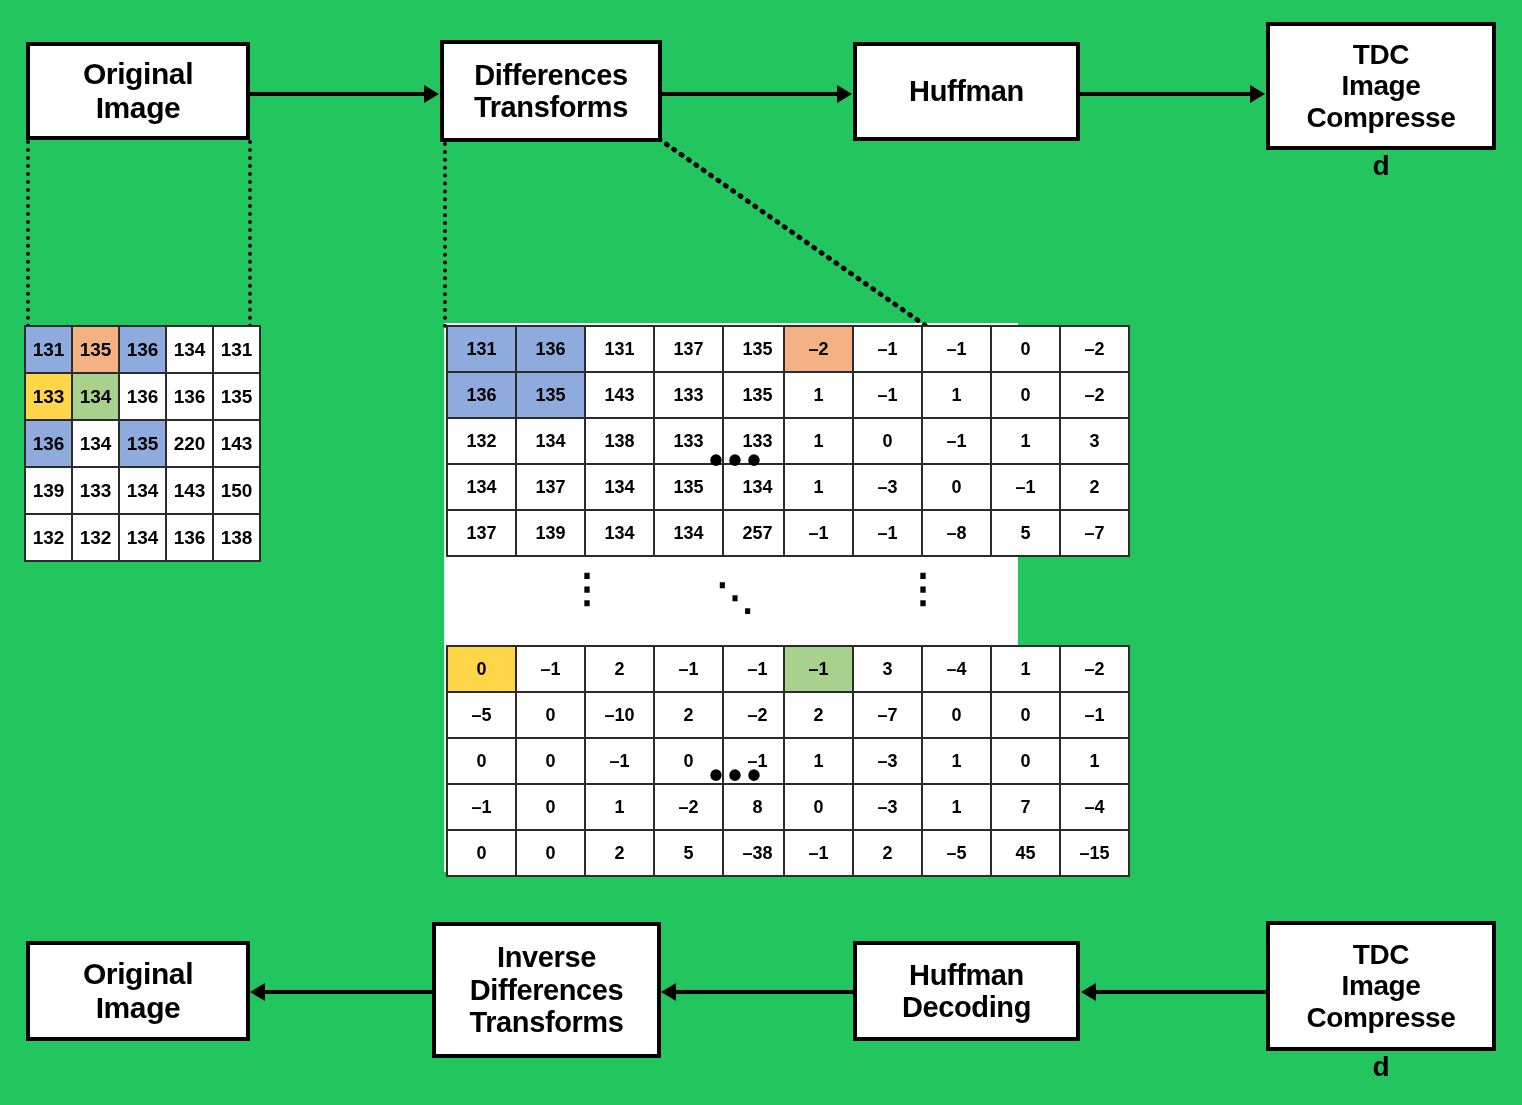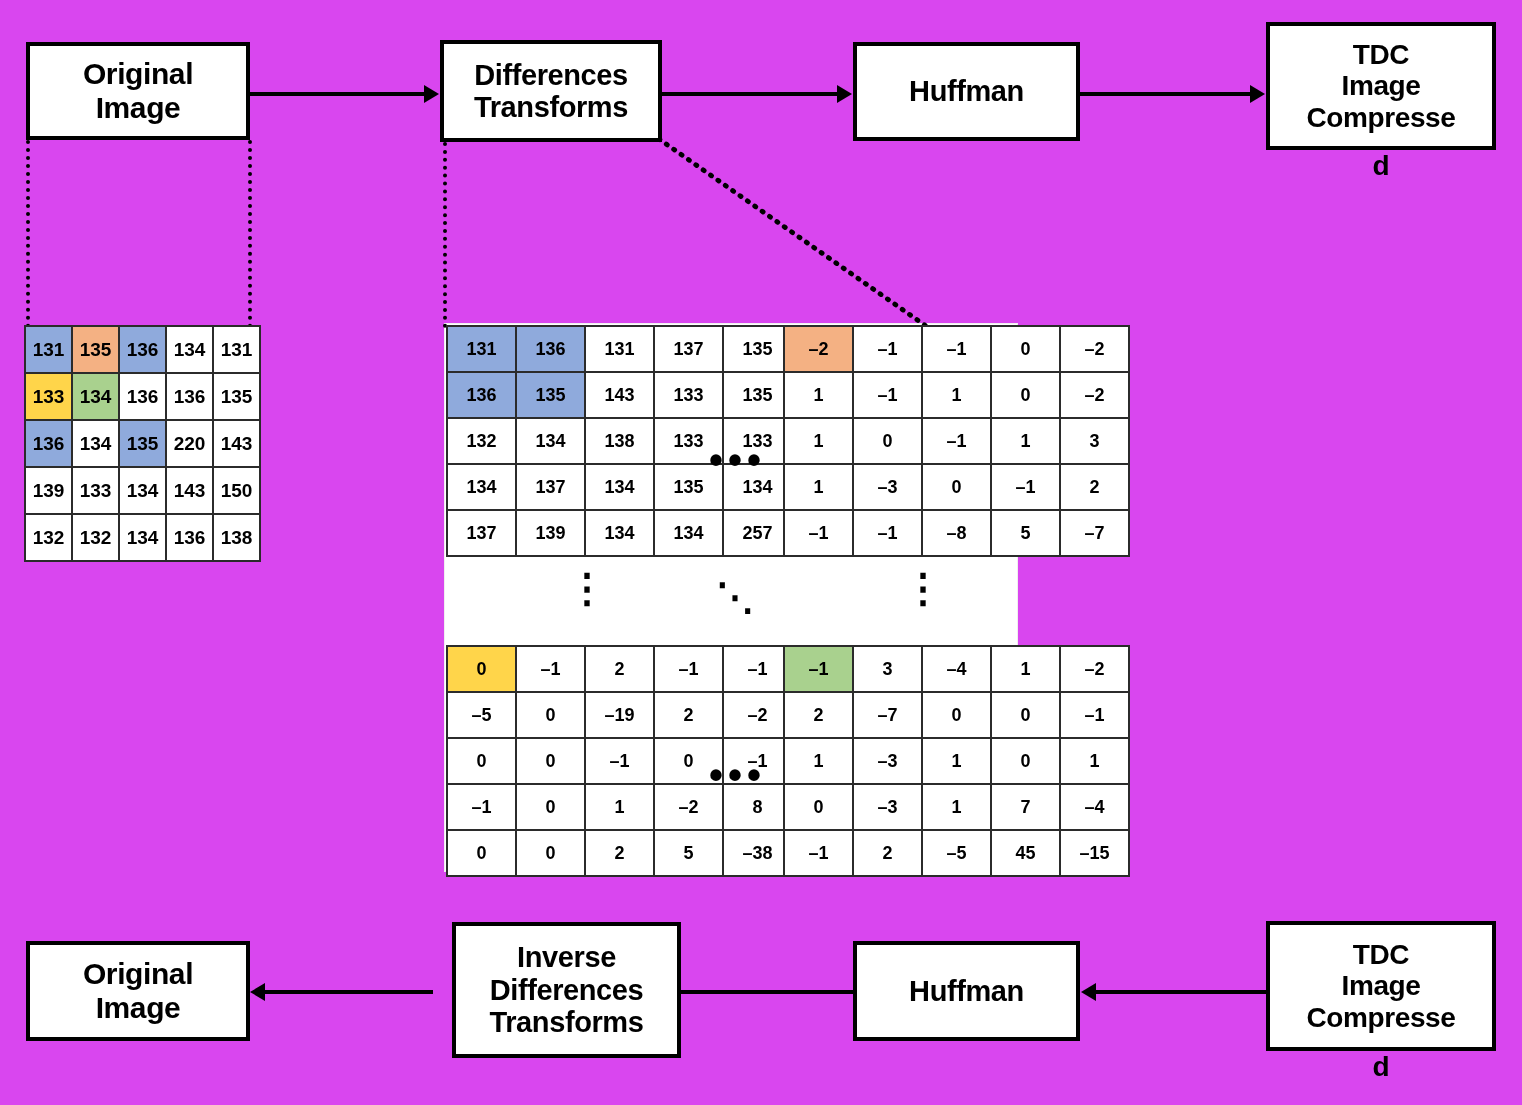--- a/index.html
+++ b/index.html
@@ -7,21 +7,21 @@
     padding: 0;
     background: #ffffff;
   }
   body {
     font-family: "Liberation Sans", sans-serif;
   }
   #canvas {
     position: relative;
     width: 1522px;
     height: 1105px;
-    background: #d946ef;
+    background: #22c55e;
     overflow: hidden;
   }
 
   
   .fbox {
     position: absolute;
     box-sizing: border-box;
     border: 4px solid #000000;
     background: #ffffff;
     display: flex;
@@ -294,21 +294,21 @@
         <tr>
       <td class="c-yellow">0</td>
       <td>–1</td>
       <td>2</td>
       <td>–1</td>
       <td>–1</td>
     </tr>
     <tr>
       <td>–5</td>
       <td>0</td>
-      <td>–19</td>
+      <td>–10</td>
       <td>2</td>
       <td>–2</td>
     </tr>
     <tr>
       <td>0</td>
       <td>0</td>
       <td>–1</td>
       <td>0</td>
       <td>–1</td>
     </tr>
@@ -377,31 +377,32 @@
 
   <div class="ell ell-d" style="left:716px; top:578px;">⋱</div>
 
   <div class="fbox" style="left:26px; top:941px; width:224px; height:100px; font-size:30px;">
     <span>
       <span>Original</span>
       <span>Image</span>
     </span>
   </div>
 
-  <div class="fbox" style="left:452px; top:922px; width:229px; height:136px; font-size:29px;">
+  <div class="fbox" style="left:432px; top:922px; width:229px; height:136px; font-size:29px;">
     <span>
       <span>Inverse</span>
       <span>Differences</span>
       <span>Transforms</span>
     </span>
   </div>
 
   <div class="fbox" style="left:853px; top:941px; width:227px; height:100px; font-size:29px;">
     <span>
       <span>Huffman</span>
+      <span>Decoding</span>
     </span>
   </div>
 
   <div class="fbox" style="left:1266px; top:921px; width:230px; height:130px; font-size:28px;">
     <span>
       <span>TDC</span>
       <span>Image</span>
       <span>Compresse</span>
     </span>
   </div>

